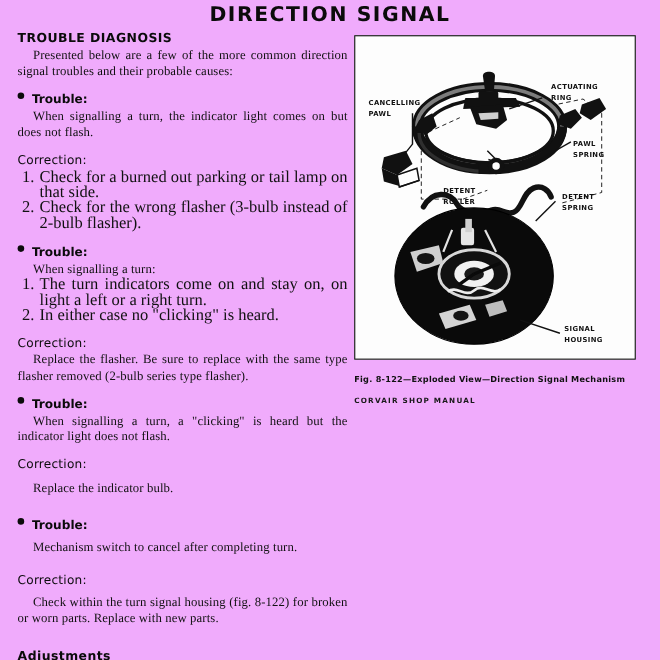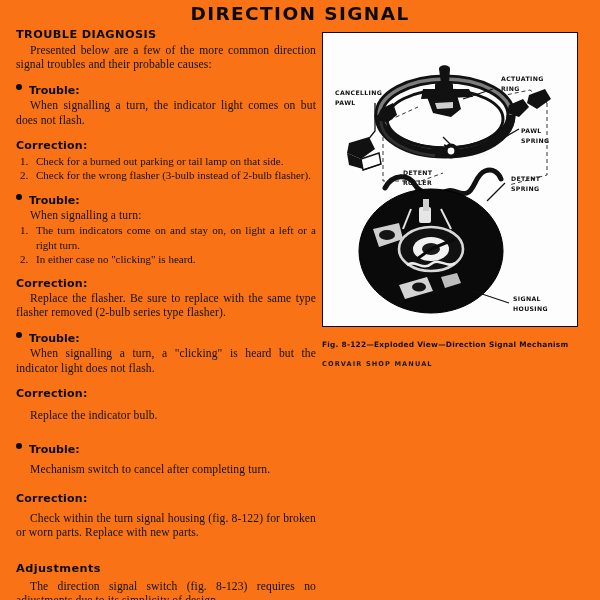--- a/index.html
+++ b/index.html
@@ -12,21 +12,21 @@
     background: #ffffff;
     font-family: "Liberation Serif", serif;
     color: #111111;
     overflow: hidden;
     position: relative;
   }
   #page {
     position: relative;
     width: 600px;
     height: 600px;
-    background: #f97316;
+    background: #f0abfc;
   }
 
   
   #page-title {
     position: absolute;
     left: 0;
     top: 3px;
     width: 600px;
     text-align: center;
     font-family: "DejaVu Sans", sans-serif;
@@ -47,21 +47,21 @@
     font-family: "DejaVu Sans", sans-serif;
     font-weight: bold;
     font-size: 11.3px;
     letter-spacing: 0.4px;
     color: #0b0b0b;
     margin: 0 0 3px 0;
   }
   .sec-head.spaced-top { margin-top: 13px; }
   .sub-head {
     font-family: "DejaVu Sans", sans-serif;
-    font-weight: bold;
+    font-weight: normal;
     font-size: 11px;
     letter-spacing: 0.2px;
     color: #0b0b0b;
     margin: 11px 0 2px 0;
   }
   .trouble-line {
     font-family: "DejaVu Sans", sans-serif;
     font-weight: bold;
     font-size: 11px;
     color: #0b0b0b;
@@ -88,21 +88,21 @@
     letter-spacing: 0.1px;
   }
   ol.numlist {
     margin: 0;
     padding: 0 0 0 0;
     list-style: none;
     counter-reset: item;
   }
   ol.numlist li {
     font-family: "Liberation Serif", serif;
-    font-size: 11px;
+    font-size: 15px;
     line-height: 14.2px;
     text-align: justify;
     padding-left: 20px;
     position: relative;
     color: #111;
     margin-bottom: 0px;
   }
   ol.numlist li:before {
     counter-increment: item;
     content: counter(item) ".";

